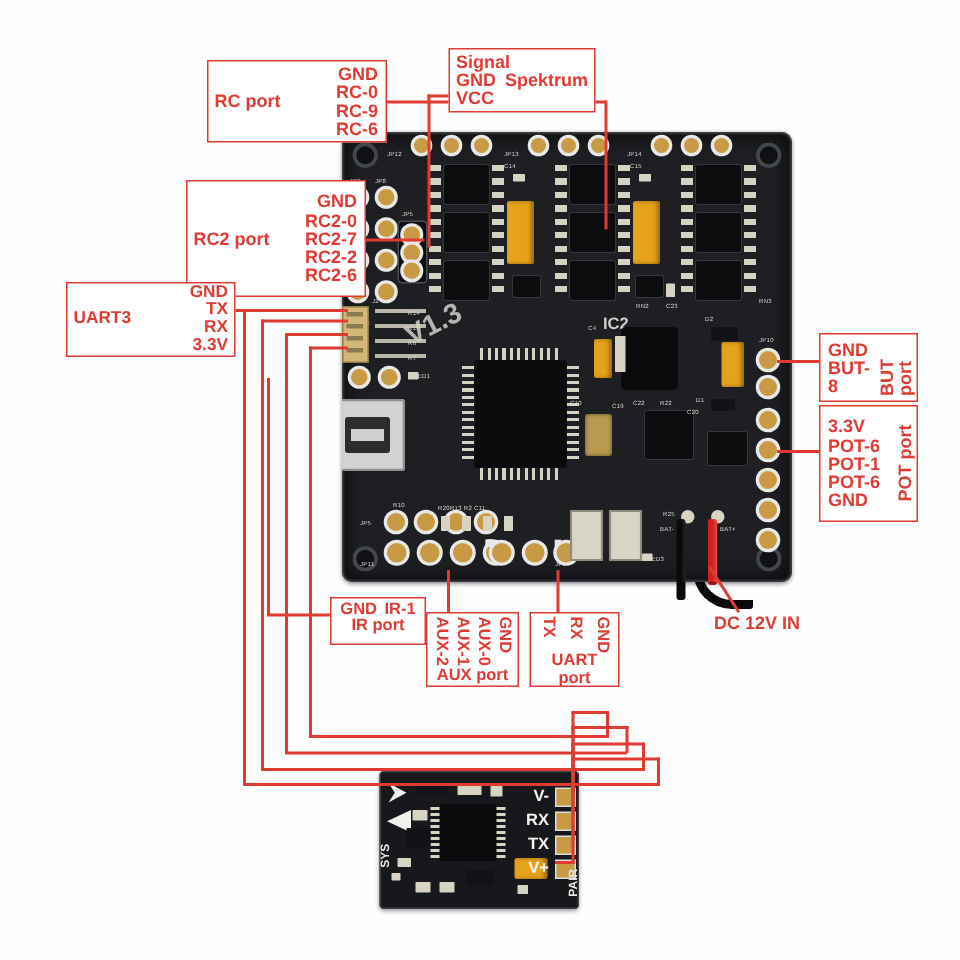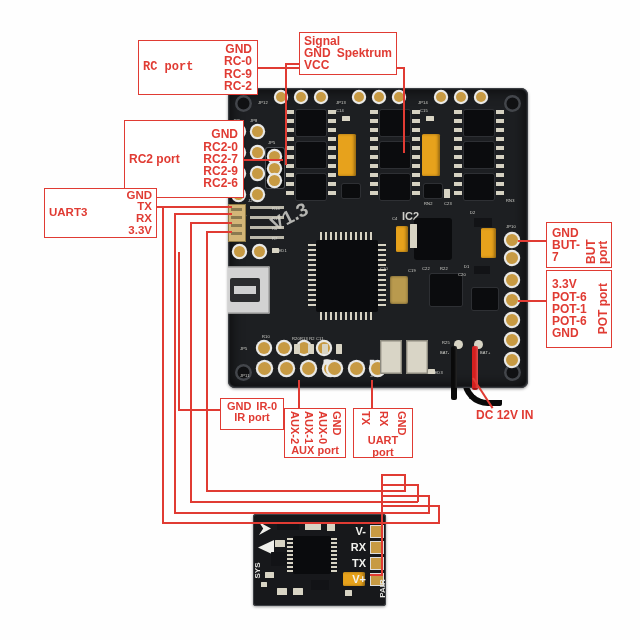--- a/index.html
+++ b/index.html
@@ -322,86 +322,86 @@
   <div class="ln lnh" style="left:206px;top:231px;width:26px;"></div>
   <div class="ln lnv" style="left:206px;top:231px;height:260px;"></div>
   <div class="ln lnh" style="left:206px;top:490px;width:200px;"></div>
   <div class="ln lnv" style="left:404px;top:474px;height:17px;"></div>
   <div class="ln lnh" style="left:381px;top:474px;width:25px;"></div>
   <div class="ln lnv" style="left:381px;top:474px;height:102px;"></div>
   <div class="ln lnh" style="left:370px;top:574px;width:13px;"></div>
 
   <div class="lbl" style="left:138px;top:40px;width:120px;height:55px;padding:3px 5px 3px 4px;font-size:12px;
               display:flex;align-items:center;">
-    <span style="flex:0 0 auto;font-family:Liberation Mono, monospace;">RC port</span>
+    <span style="flex:0 0 auto;">RC port</span>
     <span class="col rt" style="flex:1;">
       <span>GND</span>
       <span>RC-0</span>
       <span>RC-9</span>
-      <span>RC-2</span>
+      <span>RC-6</span>
     </span>
   </div>
 
   <div class="lbl" style="left:299px;top:32px;width:98px;height:43px;padding:2px 4px;font-size:12px;">
     <div>Signal</div>
     <div style="display:flex;gap:6px;">
       <span>GND</span>
       <span>Spektrum</span>
     </div>
     <div>VCC</div>
   </div>
 
   <div class="lbl" style="left:124px;top:120px;width:120px;height:78px;padding:2px 5px 2px 4px;font-size:12px;
               display:flex;align-items:center;">
     <span style="flex:0 0 auto;">RC2 port</span>
     <span class="col rt" style="flex:1;">
       <span>GND</span>
       <span>RC2-0</span>
       <span>RC2-7</span>
-      <span>RC2-9</span>
+      <span>RC2-2</span>
       <span>RC2-6</span>
     </span>
   </div>
 
   <div class="lbl" style="left:44px;top:188px;width:113px;height:50px;padding:1px 4px 1px 4px;font-size:11.5px;
               display:flex;align-items:center;">
     <span style="flex:0 0 auto;">UART3</span>
     <span class="col rt" style="flex:1;">
       <span>GND</span>
       <span>TX</span>
       <span>RX</span>
       <span>3.3V</span>
     </span>
   </div>
 
   <div class="lbl" style="left:546px;top:222px;width:66px;height:46px;padding:3px 2px 3px 5px;font-size:12px;
               display:flex;align-items:center;">
     <span class="col" style="flex:1;">
       <span>GND</span>
-      <span>BUT-7</span>
+      <span>BUT-8</span>
     </span>
     <span style="writing-mode:vertical-rl;transform:rotate(180deg);flex:0 0 auto;">BUT port</span>
   </div>
 
   <div class="lbl" style="left:546px;top:270px;width:66px;height:78px;padding:2px 2px 2px 5px;font-size:12px;
               display:flex;align-items:center;">
     <span class="col" style="flex:1;">
       <span>3.3V</span>
       <span>POT-6</span>
       <span>POT-1</span>
       <span>POT-6</span>
       <span>GND</span>
     </span>
     <span style="writing-mode:vertical-rl;transform:rotate(180deg);flex:0 0 auto;">POT port</span>
   </div>
 
   <div class="lbl ct" style="left:220px;top:398px;width:64px;height:32px;padding:2px;font-size:11px;">
     <div style="display:flex;gap:5px;justify-content:center;">
       <span>GND</span>
-      <span>IR-0</span>
+      <span>IR-1</span>
     </div>
     <div>IR port</div>
   </div>
 
   <div class="lbl ct" style="left:284px;top:408px;width:62px;height:50px;padding:2px 2px 1px 2px;font-size:11px;
               display:flex;flex-direction:column;">
     <div style="flex:1;display:flex;justify-content:space-around;align-items:flex-start;">
       <span style="writing-mode:vertical-rl;">AUX-2</span>
       <span style="writing-mode:vertical-rl;">AUX-1</span>
       <span style="writing-mode:vertical-rl;">AUX-0</span>

